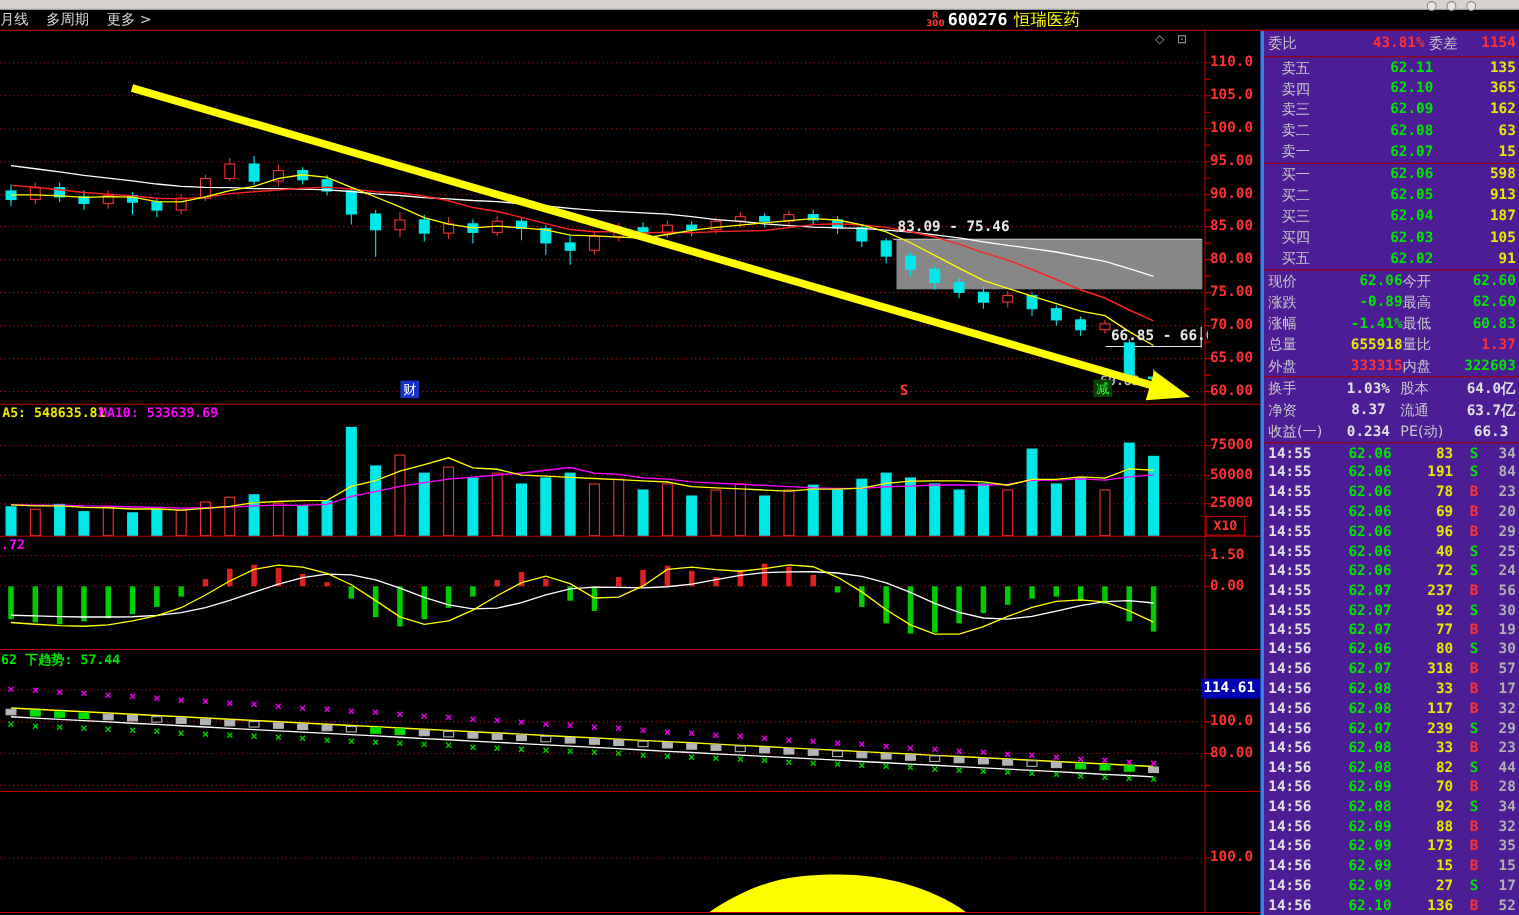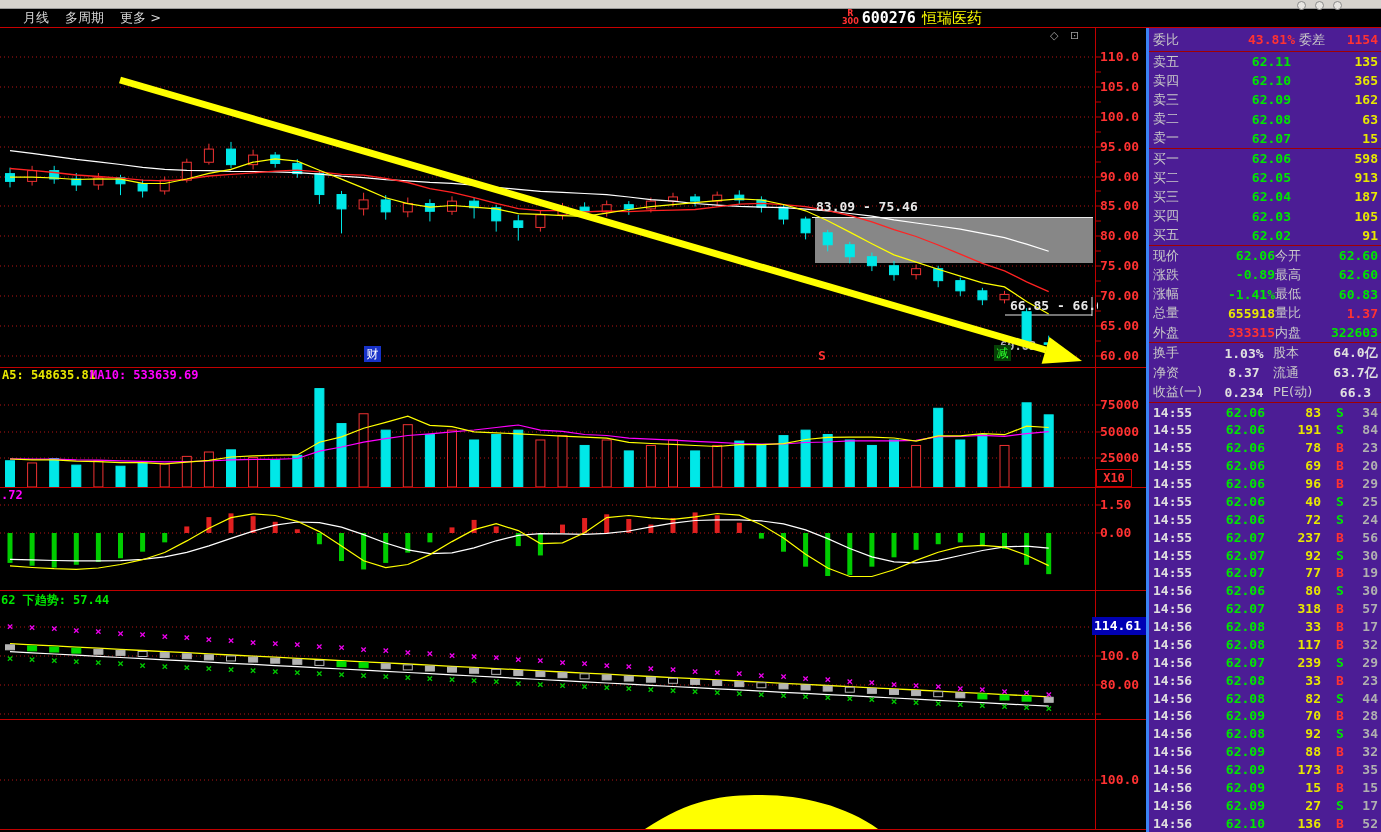--- a/index.html
+++ b/index.html
@@ -5,21 +5,21 @@
   html,body{margin:0;padding:0;background:#000;}
   body{width:1381px;height:832px;overflow:hidden;position:relative;
        font-family:"DejaVu Sans","Liberation Sans",sans-serif;font-size:13px;}
   .num{font-family:"DejaVu Sans Mono","Liberation Mono",monospace;font-weight:bold;}
   .screen{position:absolute;inset:0;background:#000;}
   
   .titlebar{position:absolute;left:0;top:0;width:1381px;height:8px;background:#d6d3ce;border-bottom:1px solid #9a9a9a;z-index:6;}
   .win-dot{position:absolute;top:1px;width:7px;height:7px;border:1px solid #8a8a8a;border-radius:50%;background:#e8e6e2;}
   
   .toolbar{position:absolute;left:0;top:9px;width:1381px;height:18px;background:#000;border-bottom:1px solid #c80000;z-index:5;display:flex;align-items:center;}
-  .menu-left{display:flex;gap:16px;padding-left:23px;color:#d8d8d8;}
+  .menu-left{display:flex;gap:16px;padding-left:0;color:#d8d8d8;}
   .menu-item{cursor:default;}
   .toolbar-right{position:absolute;left:826px;top:0;height:18px;display:flex;align-items:center;}
   .tb-btn{border:1px solid #a00000;color:#e8e8e8;padding:0 6px;margin-right:1px;line-height:15px;height:16px;}
   .stock-id{display:flex;align-items:center;margin-left:16px;}
   .rbadge{display:flex;flex-direction:column;color:#ff3232;font-size:8px;line-height:8px;font-weight:bold;margin-right:3px;text-align:center;}
   .stock-code{color:#ffffff;font-size:15px;margin-right:6px;}
   .stock-name{color:#ffff00;font-size:15px;}
   
   .chart-region{position:absolute;left:0;top:0;width:1146px;height:832px;}
   #chart-svg{position:absolute;left:0;top:0;}
@@ -36,21 +36,21 @@
   .corner-icons{position:absolute;left:1050px;top:29px;color:#a0a0a0;font-size:11px;letter-spacing:4px;}
   .x10-box{position:absolute;left:1096px;top:469px;width:34px;height:16px;border:1px solid #c80000;color:#ff3232;font-size:12px;text-align:center;line-height:16px;}
   .trend-tag{position:absolute;left:1092px;top:617px;width:52px;height:18px;background:#0000b4;color:#fff;font-size:13px;text-align:left;line-height:18px;padding-left:2px;}
   
   .panel{position:absolute;left:1146px;top:28px;width:233px;height:804px;background:#4c1d95;border-left:3px solid #3b82f6;border-right:1px solid #b40000;z-index:4;overflow:hidden;}
   .sect{border-bottom:1px solid #a00000;overflow:hidden;}
   .lab{color:#c8c8c8;}
   .green{color:#00e600;} .green2{color:#00e600;} .red{color:#ff3232;} .yellow{color:#e8e800;} .gray{color:#b0b0b0;}
   .hdr-row{height:23px;display:grid;grid-template-columns:46px 96px 50px 1fr;align-items:center;padding:0 4px;}
   .hdr-row .v{text-align:right;}
-  .prow{height:19.2px;display:grid;grid-template-columns:50px 90px 1fr;align-items:center;padding:0 4px;}
+  .prow{height:19.2px;display:grid;grid-template-columns:50px 90px 1fr;align-items:center;padding:0 4px;margin-left:12px;}
   .prow .pval{text-align:right;padding-right:2px;}
   .prow .pvol{text-align:right;}
   .stat-row{height:19.3px;display:grid;grid-template-columns:46px 76px 50px 1fr;align-items:center;padding:0 4px;}
   .stat-row .v{text-align:right;}
   .fin-row{height:19.6px;display:grid;grid-template-columns:62px 58px 60px 1fr;align-items:center;padding:0 4px;}
   .fin-row .v{text-align:center;color:#e0e0e0;}
   .trow{height:17.875px;display:grid;grid-template-columns:46px 66px 62px 26px 1fr;align-items:center;padding:0 4px;}
   .ttime{color:#e0e0e0;}
   .tprice{text-align:right;}
   .tvol{text-align:right;padding-right:6px;}

